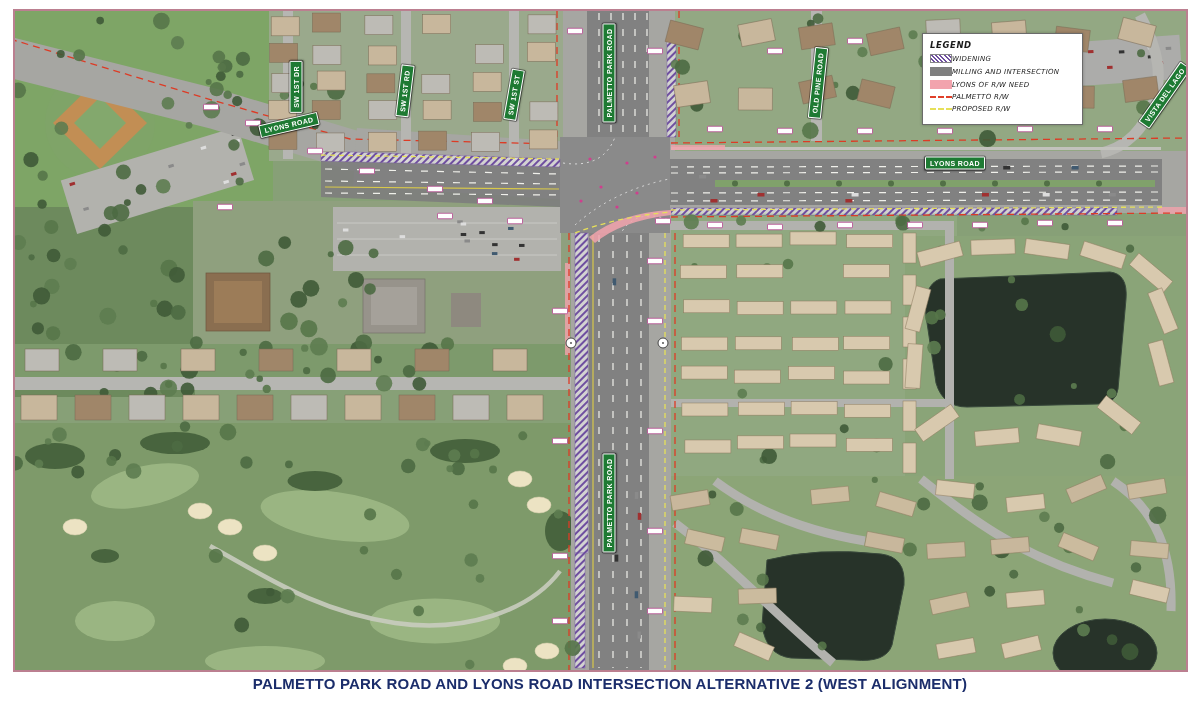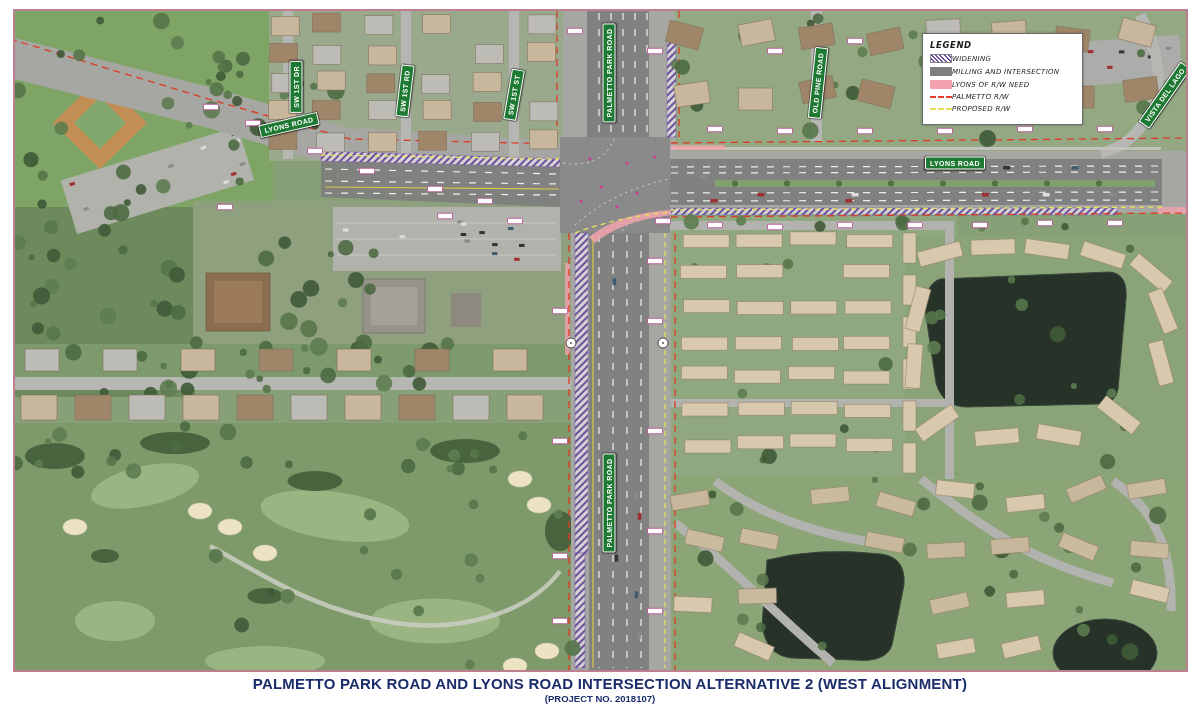--- a/index.html
+++ b/index.html
@@ -664,15 +664,14 @@
       </div>
       <div class="lg-row">
         <span class="sw sw-yline"></span>
         <span class="lg-label">PROPOSED R/W</span>
       </div>
     </div>
   </div>
 
   <div class="title-block">
     <div class="sheet-title">PALMETTO PARK ROAD AND LYONS ROAD INTERSECTION ALTERNATIVE 2 (WEST ALIGNMENT)</div>
-    <div class="sheet-subtitle">(PROJECT NO. 2018107)</div>
   </div>
 </div>
 
 </body></html>

